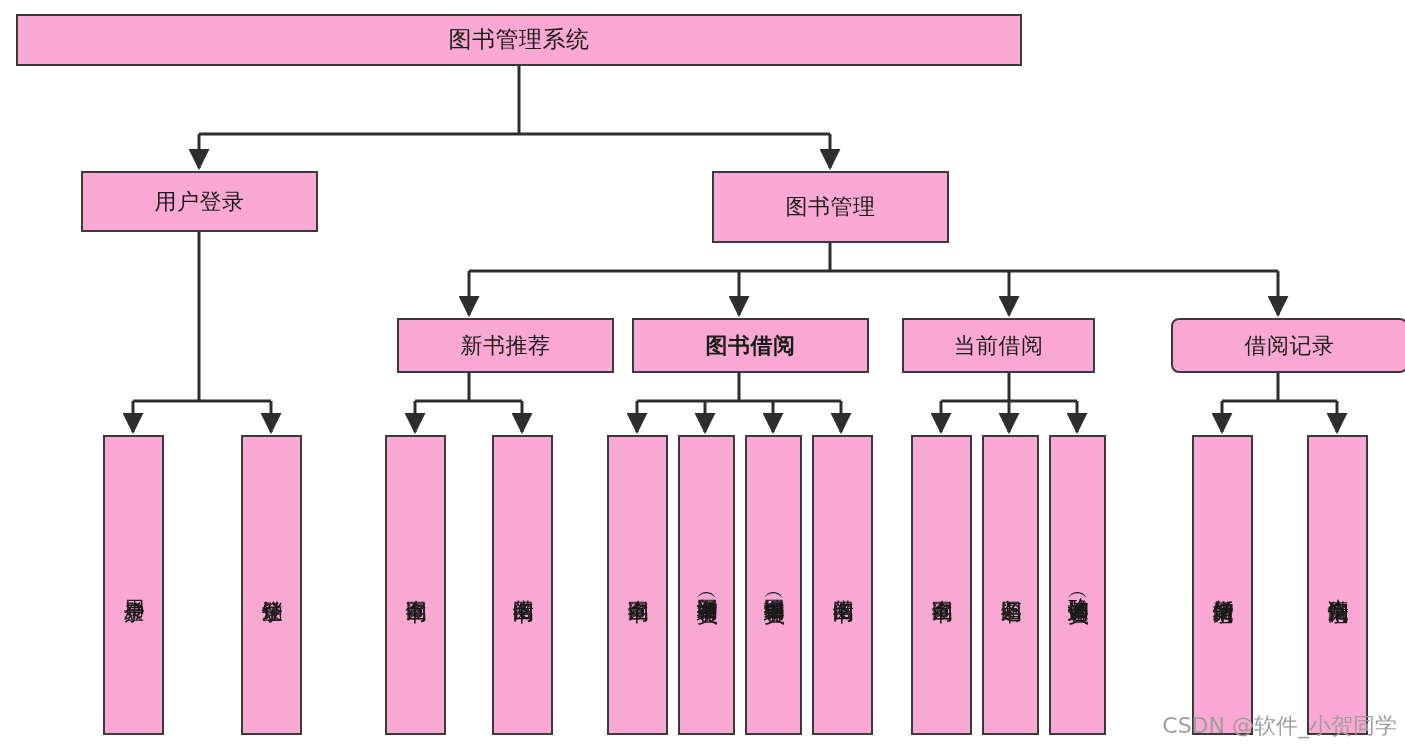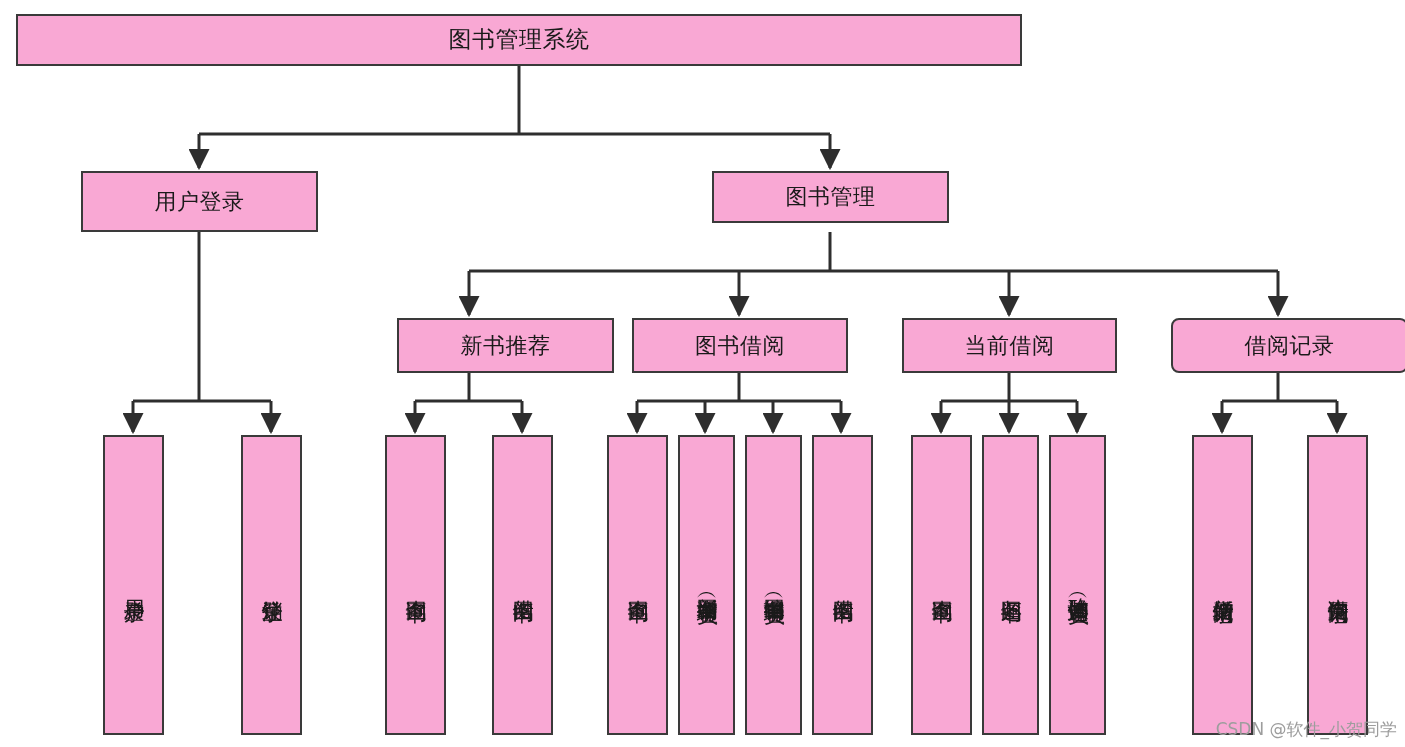--- a/index.html
+++ b/index.html
@@ -58,21 +58,21 @@
     text-orientation: upright;
     font-size: 21px;
     line-height: 1.22;
     letter-spacing: 1px;
     max-height: 100%;
   }
   #watermark {
     position: absolute;
     right: 8px;
     bottom: 6px;
-    font-size: 17px;
+    font-size: 22px;
     color: #9d9d9d;
     white-space: nowrap;
     z-index: 5;
     font-family: "DejaVu Sans", "Liberation Sans", sans-serif;
     margin-top: 8px;
   }
 </style>
 </head>
 <body>
 
@@ -130,33 +130,33 @@
   </svg>
 
   <div class="node root" style="left:16px; top:14px; width:1006px; height:52px;">
     <span class="node-label">图书管理系统</span>
   </div>
 
   <div class="node level2" style="left:81px; top:171px; width:237px; height:61px;">
     <span class="node-label">用户登录</span>
   </div>
 
-  <div class="node level2" style="left:712px; top:171px; width:237px; height:52px;">
+  <div class="node level2" style="left:712px; top:171px; width:237px; height:72px;">
     <span class="node-label">图书管理</span>
   </div>
 
   <div class="node level2" style="left:361px; top:318px; width:217px; height:55px;margin-left:36px;">
     <span class="node-label">新书推荐</span>
   </div>
 
-  <div class="node level2" style="left:632px; top:318px; width:216px; height:55px;">
+  <div class="node level2" style="left:632px; top:318px; width:237px; height:55px;font-weight:bold;">
     <span class="node-label">图书借阅</span>
   </div>
 
-  <div class="node level2" style="left:902px; top:318px; width:215px; height:55px;justify-content:center;">
+  <div class="node level2" style="left:902px; top:318px; width:193px; height:55px;justify-content:center;">
     <span class="node-label">当前借阅</span>
   </div>
 
   <div class="node level2" style="left:1171px; top:318px; width:237px; height:55px;border-radius:8px;">
     <span class="node-label">借阅记录</span>
   </div>
 
   <div class="node leaf" style="left:103px; top:435px; width:61px; height:300px;">
     <span class="node-label">用户登录</span>
   </div>

